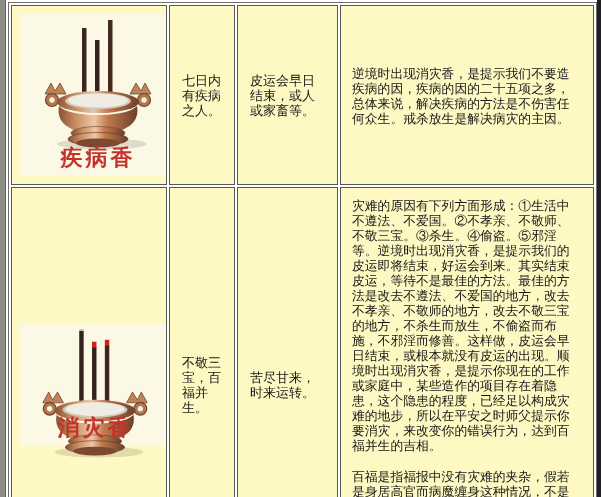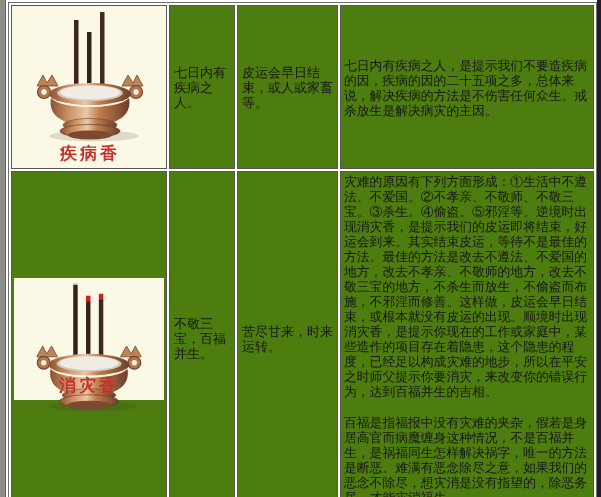--- a/index.html
+++ b/index.html
@@ -4,36 +4,36 @@
 <style>
   html,body{margin:0;padding:0;background:#ffffff;}
   .screen{position:relative;width:601px;height:497px;overflow:hidden;background:#ffffff;
           font-family:"Liberation Sans",sans-serif;color:#111;}
   .edge-left{position:absolute;left:0;top:0;width:6px;height:497px;background:#8e8e88;
              border-right:1px solid #66665f;box-sizing:border-box;}
   .edge-right{position:absolute;right:0;top:0;width:4px;height:497px;background:#202020;}
 
   table.tbl{position:absolute;left:8px;top:2px;table-layout:fixed;width:589px;
             border-collapse:separate;border-spacing:2px;border:1px solid #6e6e6e;background:#ffffff;}
-  td.cell{border:1px solid #565656;background:#4d7c0f;padding:0;vertical-align:middle;overflow:hidden;}
+  td.cell{border:1px solid #565656;background:#fef9c3;padding:8px;vertical-align:middle;overflow:hidden;}
   col.c1{width:156px;} col.c2{width:66px;} col.c3{width:101px;} col.c4{width:254px;}
   tr.row1 td.cell{height:162px;}
   tr.row2 td.cell{height:312px;}
 
   .t-pad{padding:2px 4px;font-size:13px;line-height:15px;color:#161616;}
   .c4pad{vertical-align:middle;}
   td.top{vertical-align:top;}
   .para{padding:2px 3px 0 3px;font-size:12.8px;line-height:15px;color:#161616;text-align:left;}
   .para.gap{margin-top:14px;}
 
   .img-frame{position:relative;background:#fbf9e6;margin:0 auto;}
   .img-frame.full{width:156px;height:162px;}
   .img-frame.mid{width:150px;height:122px;}
   .img-label{position:absolute;left:0;right:0;bottom:3px;text-align:center;color:#c5312b;
-             font-weight:bold;font-size:17px;letter-spacing:3px;
+             font-weight:bold;font-size:22px;letter-spacing:3px;
              font-family:"Liberation Serif","DejaVu Serif",serif;}
   .burner-svg{display:block;margin:0 auto;}
 </style>
 </head>
 <body>
 
 <div class="screen">
   <div class="edge-left"></div>
   <div class="edge-right"></div>
 
@@ -80,21 +80,21 @@
           <div class="img-label">疾病香</div>
         </div>
       </td>
       <td class="cell">
         <div class="t-pad">七日内有疾病之人。</div>
       </td>
       <td class="cell">
         <div class="t-pad">皮运会早日结束，或人或家畜等。</div>
       </td>
       <td class="cell c4pad">
-        <div class="para">七日内有疾病之人，是提示我们不要造疾病的因，疾病的因的二十五项之多，总体来说，解决疾病的方法是不伤害任何众生。戒杀放生是解决病灾的主因。</div>
+        <div class="para">逆境时出现消灾香，是提示我们不要造疾病的因，疾病的因的二十五项之多，总体来说，解决疾病的方法是不伤害任何众生。戒杀放生是解决病灾的主因。</div>
       </td>
     </tr>
 
     <tr class="row2">
       <td class="cell">
         <div class="img-frame mid">
           <svg class="burner-svg" width="150" height="134" viewBox="0 0 150 136">
             <defs>
               <linearGradient id="cuA2" x1="0" y1="0" x2="1" y2="0">
                 <stop offset="0" stop-color="#8a5134"></stop>

